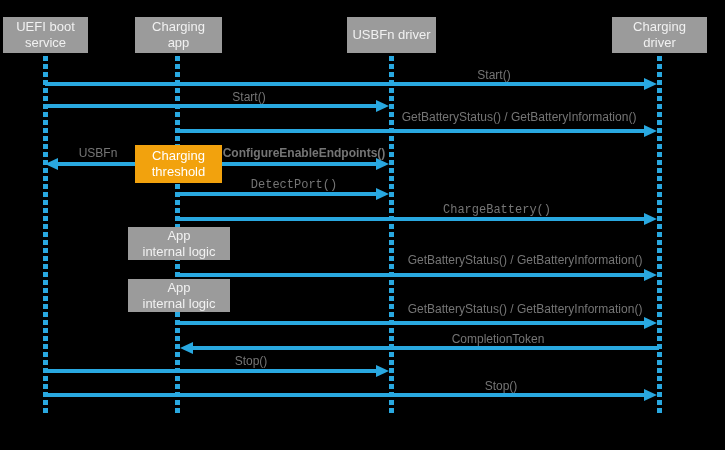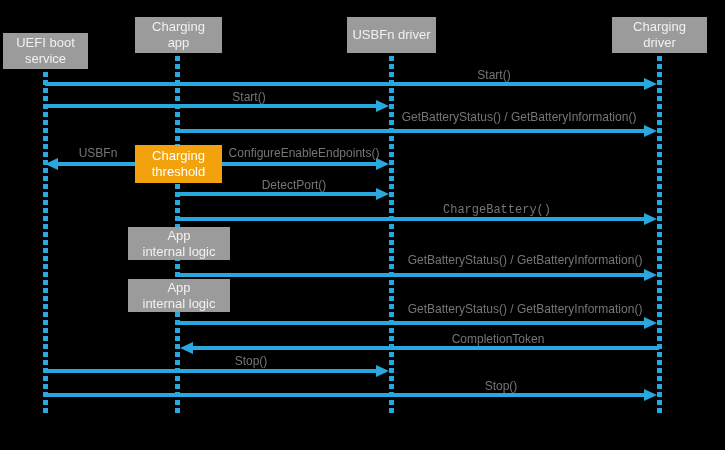--- a/index.html
+++ b/index.html
@@ -80,43 +80,43 @@
     <div class="head-right" style="left: 376px; top: 100px;"></div>
     <div class="msg-label" style="left: 249px; top: 90px;">Start()</div>
     <div class="msg-line" style="left: 178px; top: 129px; width: 468px;"></div>
     <div class="head-right" style="left: 644px; top: 125px;"></div>
     <div class="msg-label" style="left: 519px; top: 110px;">GetBatteryStatus() / GetBatteryInformation()</div>
     <div class="msg-line" style="left: 56px; top: 162px; width: 79px;"></div>
     <div class="head-left" style="left: 45px; top: 158px;"></div>
     <div class="msg-label" style="left: 98px; top: 146px;">USBFn</div>
     <div class="msg-line" style="left: 222px; top: 162px; width: 156px;"></div>
     <div class="head-right" style="left: 376px; top: 158px;"></div>
-    <div class="msg-label" style="left: 304px; top: 146px;">ConfigureEnableEndpoints()</div>
+    <div class="msg-label" style="left: 304px; top: 146px; font-weight: bold;">ConfigureEnableEndpoints()</div>
     <div class="msg-line" style="left: 178px; top: 192px; width: 200px;"></div>
     <div class="head-right" style="left: 376px; top: 188px;"></div>
-    <div class="msg-label" style="left: 294px; top: 178px;">DetectPort()</div>
+    <div class="msg-label" style="left: 294px; top: 178px; font-family: Liberation Mono, monospace;">DetectPort()</div>
     <div class="msg-line" style="left: 178px; top: 217px; width: 468px;"></div>
     <div class="head-right" style="left: 644px; top: 213px;"></div>
     <div class="msg-label" style="left: 497px; top: 203px; font-family: Liberation Mono, monospace;">ChargeBattery()</div>
     <div class="msg-line" style="left: 178px; top: 273px; width: 468px;"></div>
     <div class="head-right" style="left: 644px; top: 269px;"></div>
     <div class="msg-label" style="left: 525px; top: 253px;">GetBatteryStatus() / GetBatteryInformation()</div>
     <div class="msg-line" style="left: 178px; top: 321px; width: 468px;"></div>
     <div class="head-right" style="left: 644px; top: 317px;"></div>
     <div class="msg-label" style="left: 525px; top: 302px;">GetBatteryStatus() / GetBatteryInformation()</div>
     <div class="msg-line" style="left: 191px; top: 346px; width: 468px;"></div>
     <div class="head-left" style="left: 180px; top: 342px;"></div>
     <div class="msg-label" style="left: 498px; top: 332px;">CompletionToken</div>
     <div class="msg-line" style="left: 45px; top: 369px; width: 333px;"></div>
     <div class="head-right" style="left: 376px; top: 365px;"></div>
     <div class="msg-label" style="left: 251px; top: 354px;">Stop()</div>
     <div class="msg-line" style="left: 45px; top: 393px; width: 601px;"></div>
     <div class="head-right" style="left: 644px; top: 389px;"></div>
     <div class="msg-label" style="left: 501px; top: 379px;">Stop()</div>
-    <div class="actor-box" style="left: 3px; top: 17px; width: 85px; height: 36px; margin-top: 16px;">UEFI boot
+    <div class="actor-box" style="left: 3px; top: 17px; width: 85px; height: 36px;">UEFI boot
 service</div>
     <div class="actor-box" style="left: 135px; top: 17px; width: 87px; height: 36px;">Charging
 app</div>
     <div class="actor-box" style="left: 347px; top: 17px; width: 89px; height: 36px;">USBFn driver</div>
     <div class="actor-box" style="left: 612px; top: 17px; width: 95px; height: 36px;">Charging
 driver</div>
     <div class="note highlight" style="left: 135px; top: 145px; width: 87px; height: 38px;">Charging
 threshold</div>
     <div class="note plain" style="left: 128px; top: 227px; width: 102px; height: 33px;">App
 internal logic</div>

